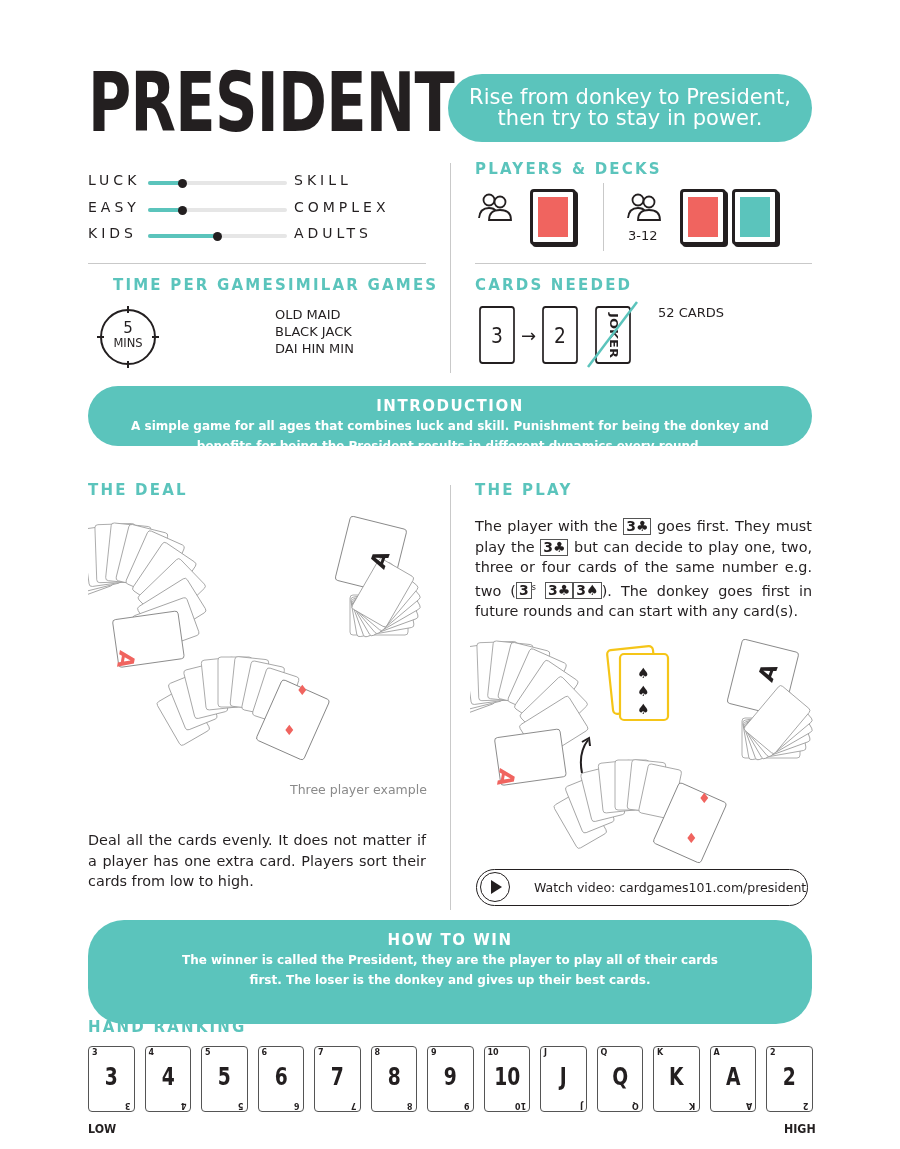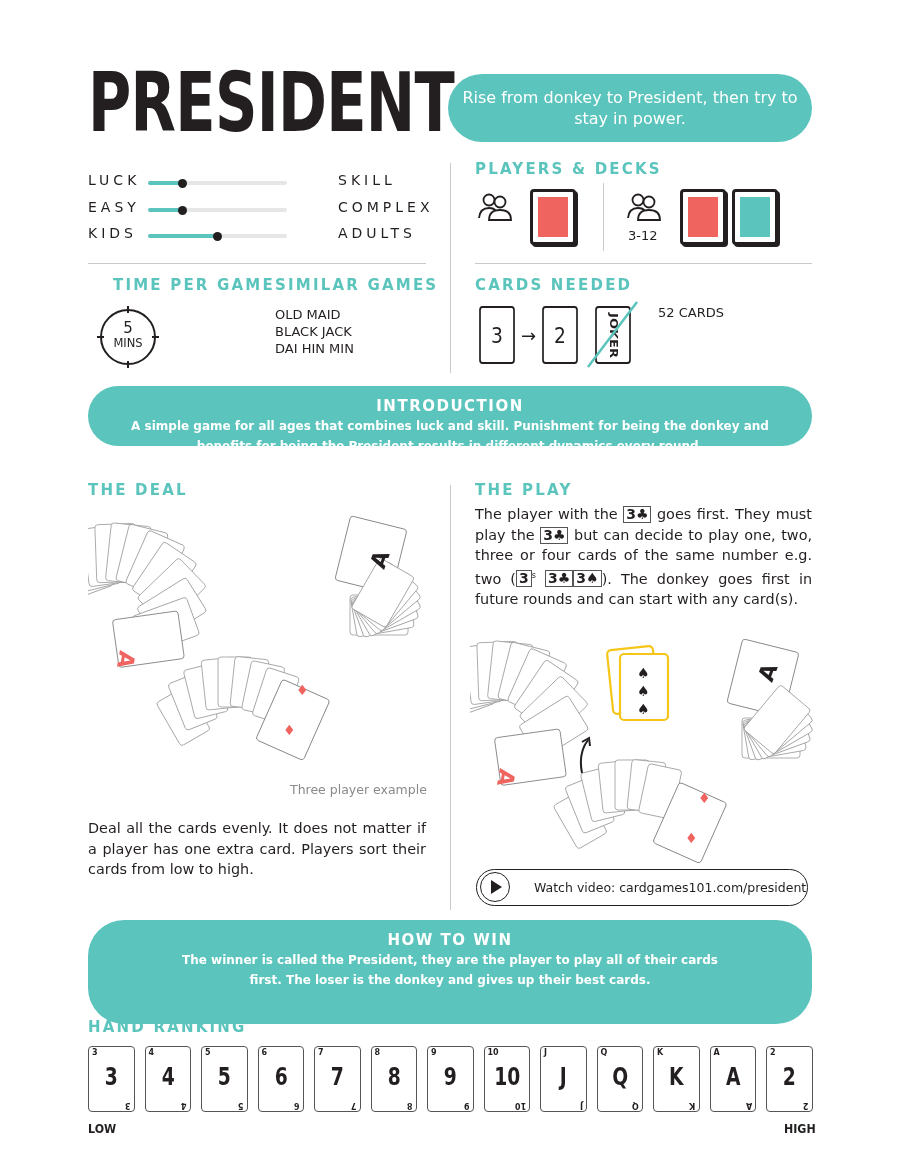--- a/index.html
+++ b/index.html
@@ -2,38 +2,38 @@
 <html><head>
 <meta charset="utf-8">
 <style>
   * { box-sizing: border-box; margin: 0; padding: 0; }
   html, body { width: 900px; height: 1149px; background: #ffffff; overflow: hidden; }
   body { position: relative; font-family: "Liberation Sans", sans-serif; color: #231f20; }
   .abs { position: absolute; }
   .teal-h { color: #5bc4bc; font-family: "DejaVu Sans", sans-serif; font-weight: bold; font-size: 15px; letter-spacing: 2.2px; }
   .title { left: 88px; top: 62px; font-family: "DejaVu Sans", sans-serif; font-weight: bold; font-size: 82px; letter-spacing: -1px; transform: scaleX(0.72); transform-origin: left top; line-height: 1; color: #231f20; }
   .pill { background: #5bc4bc; color: #fff; border-radius: 36px; text-align: center; }
-  .tagline { left: 448px; top: 74px; width: 364px; height: 68px; font-size: 16px; line-height: 21px; padding-top: 13px; font-family: "DejaVu Sans", sans-serif; }
+  .tagline { left: 448px; top: 74px; width: 364px; height: 68px; font-size: 21px; line-height: 21px; padding-top: 13px; font-family: "DejaVu Sans", sans-serif; }
   .scale-row { left: 88px; height: 22px; width: 340px; }
   .scale-l { position: absolute; left: 0; top: 0; font-family: "DejaVu Sans", sans-serif; font-size: 14px; letter-spacing: 4px; }
   .track { position: absolute; left: 60px; top: 9px; width: 139px; height: 4px; background: #e6e6e6; border-radius: 2px; }
   .track .fill { position: absolute; left: 0; top: 0; height: 4px; background: #5bc4bc; border-radius: 2px; }
   .track .dot { position: absolute; top: -2.5px; width: 9px; height: 9px; border-radius: 50%; background: #231f20; margin-left: -4.5px; }
-  .scale-r { position: absolute; left: 206px; top: 0; font-family: "DejaVu Sans", sans-serif; font-size: 14px; letter-spacing: 4px; margin-left: 44px; }
+  .scale-r { position: absolute; left: 206px; top: 0; font-family: "DejaVu Sans", sans-serif; font-size: 14px; letter-spacing: 4px; }
   .hr { height: 1px; background: #c9c9c9; }
   .vr { width: 1px; background: #c9c9c9; }
   .deck { width: 46px; height: 56px; border: 3px solid #231f20; border-radius: 4px; background: #fff; box-shadow: 2px 2px 0 #231f20; padding: 5px; }
   .deck .fill { width: 100%; height: 100%; }
   .small { font-family: "DejaVu Sans", sans-serif; font-size: 13px; }
   .list-item { font-family: "DejaVu Sans", sans-serif; font-size: 13px; line-height: 17px; }
   .ncard { width: 42px; height: 58px; border: 2.5px solid #231f20; border-radius: 4px; background: #fff; display: flex; align-items: center; justify-content: center; font-family: "DejaVu Sans", sans-serif; font-size: 22px; transform: scaleX(0.85); }
   .intro { left: 88px; top: 386px; width: 724px; height: 60px; padding-top: 10px; }
   .intro h2, .win h2 { font-family: "DejaVu Sans", sans-serif; font-size: 15px; letter-spacing: 1.5px; font-weight: bold; line-height: 20px; }
   .intro p, .win p { font-family: "DejaVu Sans", sans-serif; font-size: 12px; line-height: 20px; font-weight: bold; }
-  .body-text { font-family: "DejaVu Sans", sans-serif; font-size: 14.4px; line-height: 20.5px; text-align: justify; color: #231f20; }
+  .body-text { font-family: "DejaVu Sans", sans-serif; font-size: 14.4px; line-height: 20.5px; text-align: justify; color: #231f20; margin-top: 12px; }
   .mini { display: inline-block; border: 1.5px solid #555; padding: 0 2px; font-weight: bold; line-height: 15px; font-size: 14px; }
   .caption { font-family: "DejaVu Sans", sans-serif; font-size: 12.5px; color: #8a8a8a; }
   .video { left: 476px; top: 869px; width: 332px; height: 37px; border: 1.5px solid #231f20; border-radius: 19px; }
   .video .play { position: absolute; left: 3px; top: 2px; width: 30px; height: 30px; border: 1.5px solid #231f20; border-radius: 50%; }
   .video .play::after { content: ""; position: absolute; left: 10px; top: 7px; border-left: 11px solid #231f20; border-top: 7px solid transparent; border-bottom: 7px solid transparent; }
   .video .vtxt { position: absolute; left: 57px; top: 10px; font-family: "DejaVu Sans", sans-serif; font-size: 12.5px; }
   .win { left: 88px; top: 920px; width: 724px; height: 104px; padding-top: 10px; }
   .rank { left: 88px; top: 1046px; width: 724px; height: 66px; display: flex; gap: 10px; }
   .rcard { position: relative; flex: 0 0 46.5px; height: 66px; border: 1.3px solid #555; border-radius: 4px; background: #fff; }
   .rcard .tl { position: absolute; left: 3px; top: 1px; font-family: "DejaVu Sans", sans-serif; font-size: 8px; font-weight: bold; }

